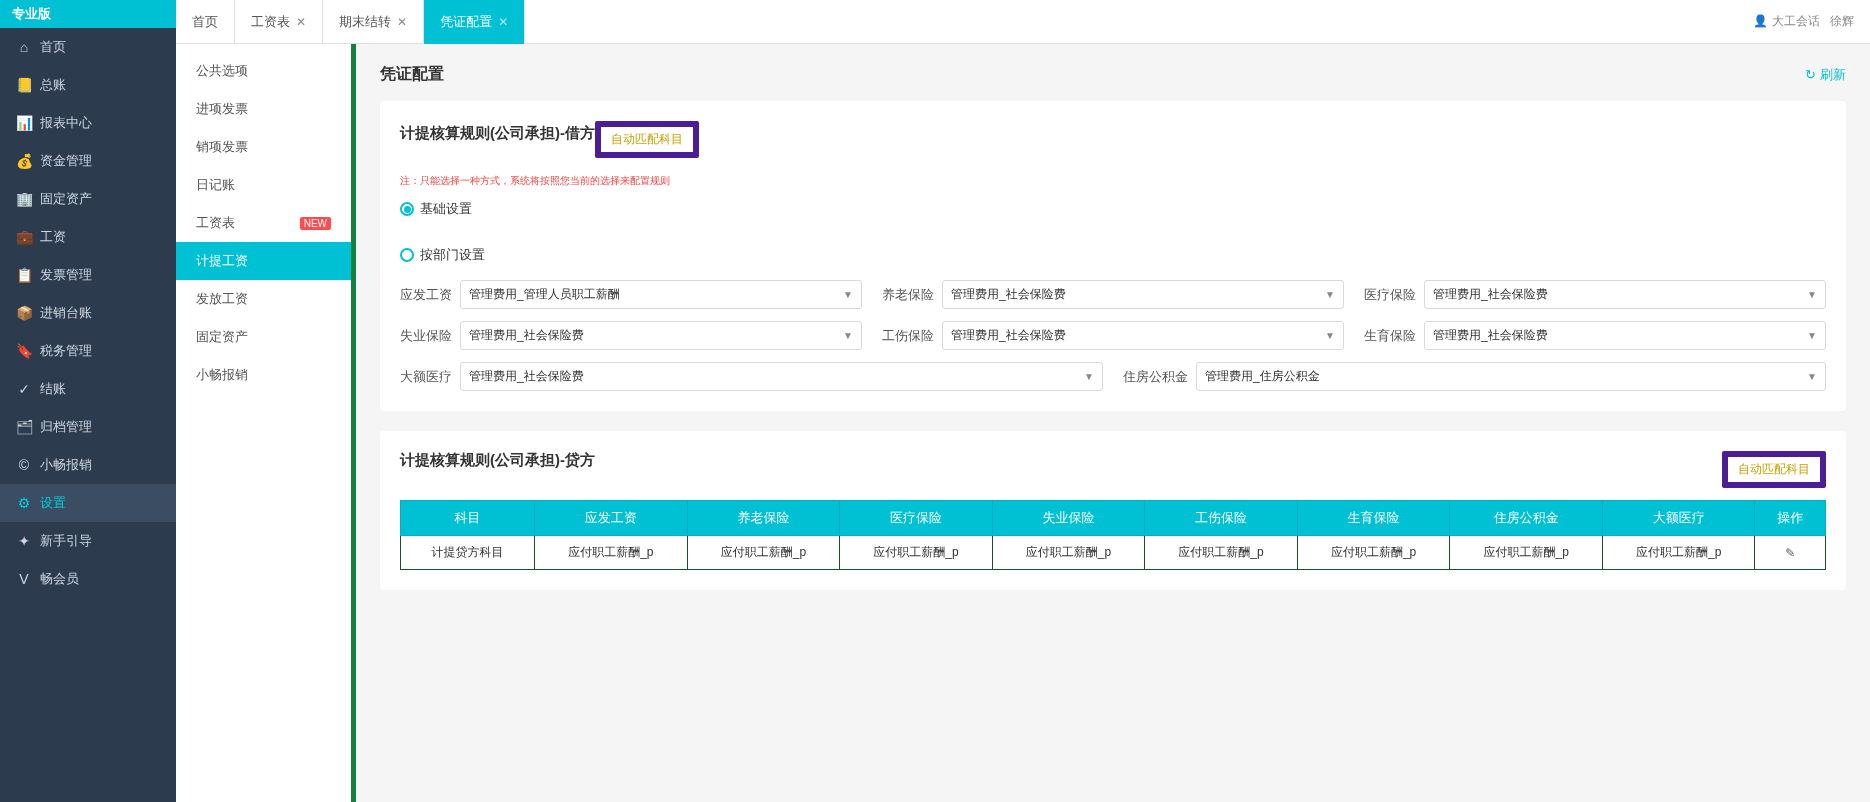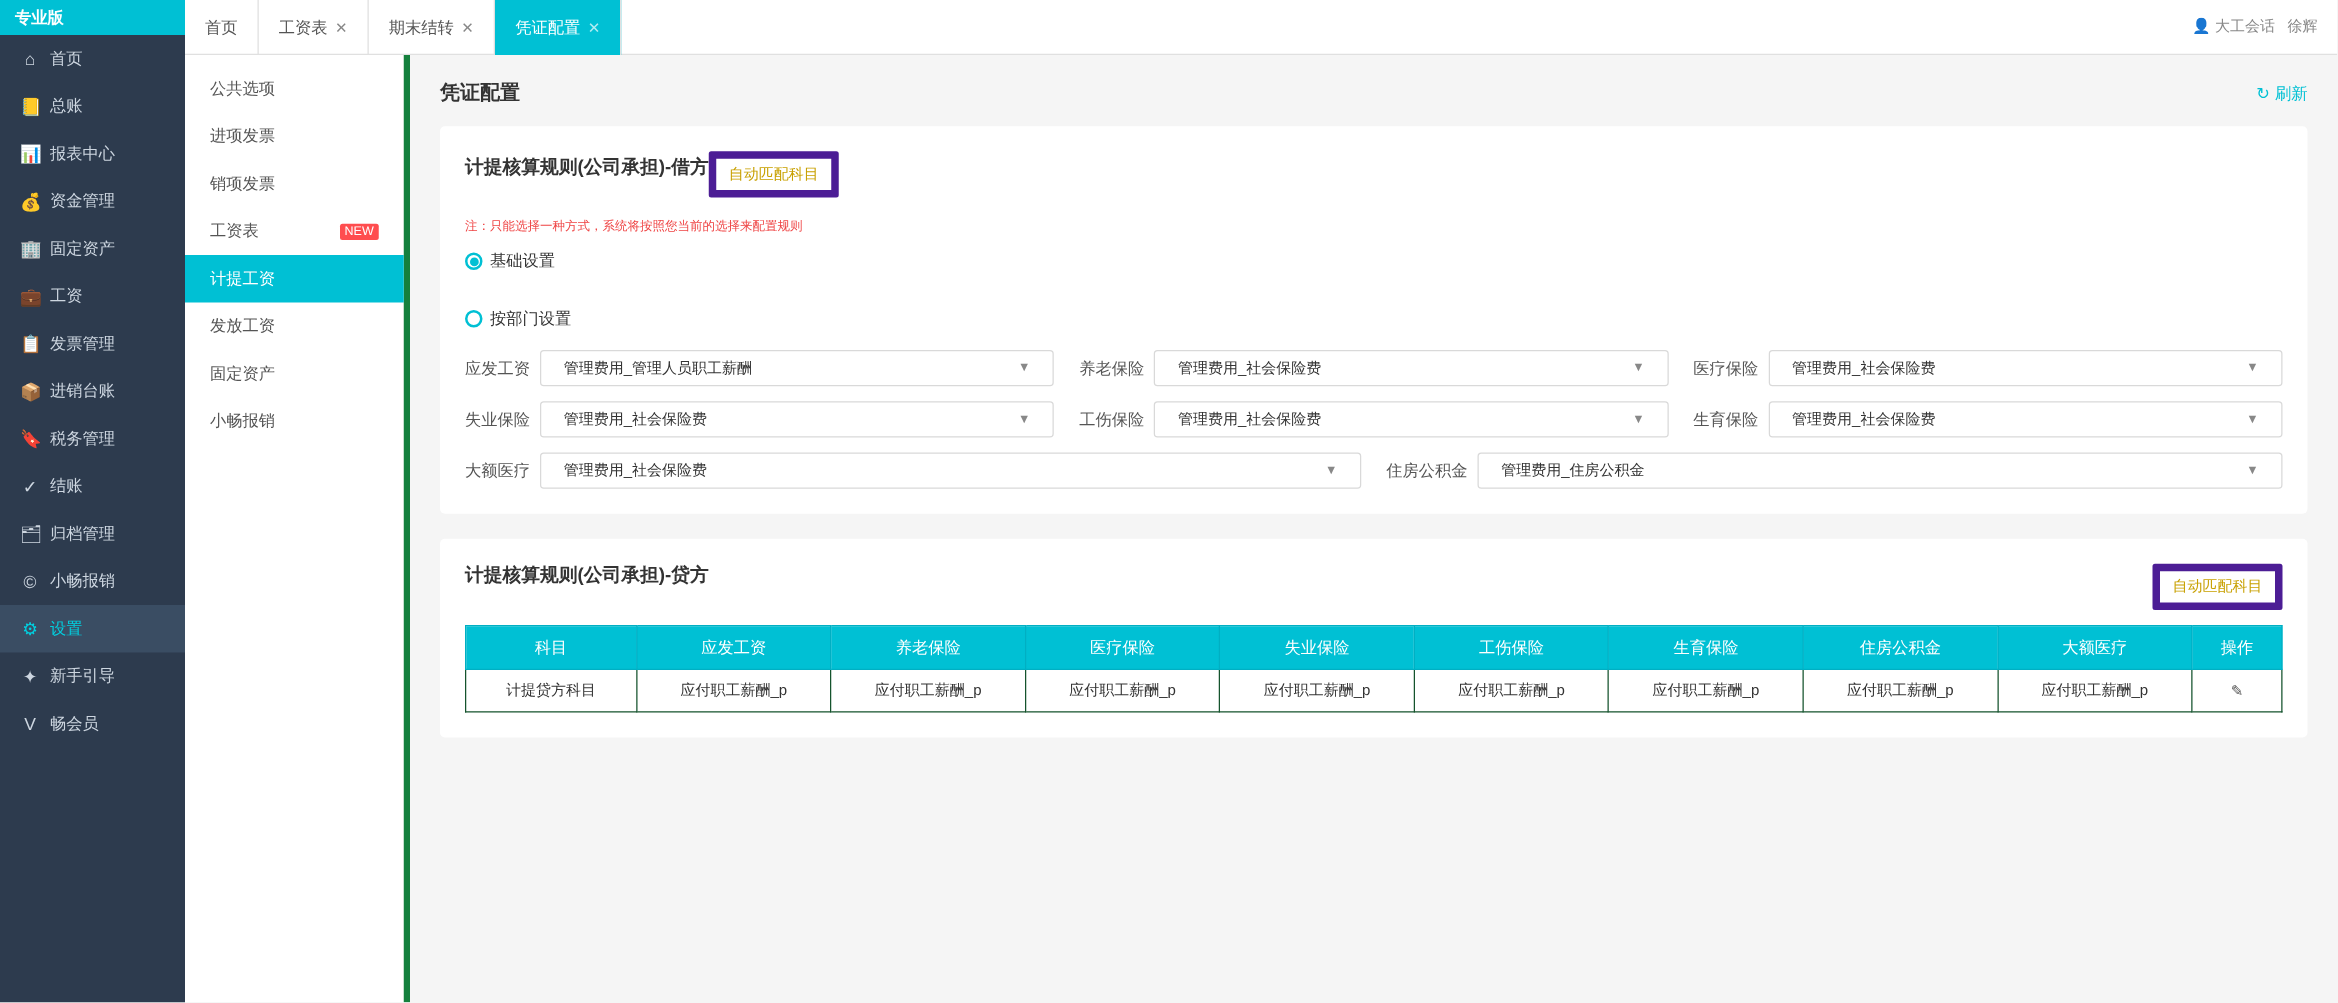--- a/index.html
+++ b/index.html
@@ -1,20 +1,20 @@
 <!DOCTYPE html>
 <html><head>
   <meta charset="utf-8">
   <style>
     * { box-sizing: border-box; margin: 0; padding: 0; }
     body { font-family: 'Microsoft YaHei', Arial, sans-serif; font-size: 13px; background: #f5f5f5; display: flex; height: 802px; overflow: hidden; }
 
     
     .sidebar {
-      width: 148px;
+      width: 176px;
       background: #2d3b4e;
       color: #cdd6e0;
       display: flex;
       flex-direction: column;
       flex-shrink: 0;
       height: 100%;
     }
     .sidebar-logo {
       background: #00c0d4;
       color: white;
@@ -223,21 +223,21 @@
     .form-label {
       font-size: 13px;
       color: #555;
       white-space: nowrap;
       min-width: 52px;
     }
     .form-select {
       flex: 1;
       border: 1px solid #d9d9d9;
       border-radius: 3px;
-      padding: 5px 18px;
+      padding: 5px 8px;
       font-size: 12px;
       color: #333;
       background: white;
       display: flex;
       align-items: center;
       justify-content: space-between;
       cursor: pointer;
       min-width: 160px;
     }
     .select-arrow { color: #888; font-size: 10px; }
@@ -369,20 +369,23 @@
     <div class="left-nav">
       <div id="left-nav-items">
           <div class="left-nav-item">
             <span>公共选项</span>
           </div>
           <div class="left-nav-item">
             <span>进项发票</span>
           </div>
           <div class="left-nav-item">
             <span>销项发票</span>
+          </div>
+          <div class="left-nav-item">
+            <span>日记账</span>
           </div>
           <div class="left-nav-item">
             <span>工资表</span>
             <span class="badge-new">NEW</span>
           </div>
           <div class="left-nav-item active">
             <span>计提工资</span>
           </div>
           <div class="left-nav-item">
             <span>发放工资</span>

